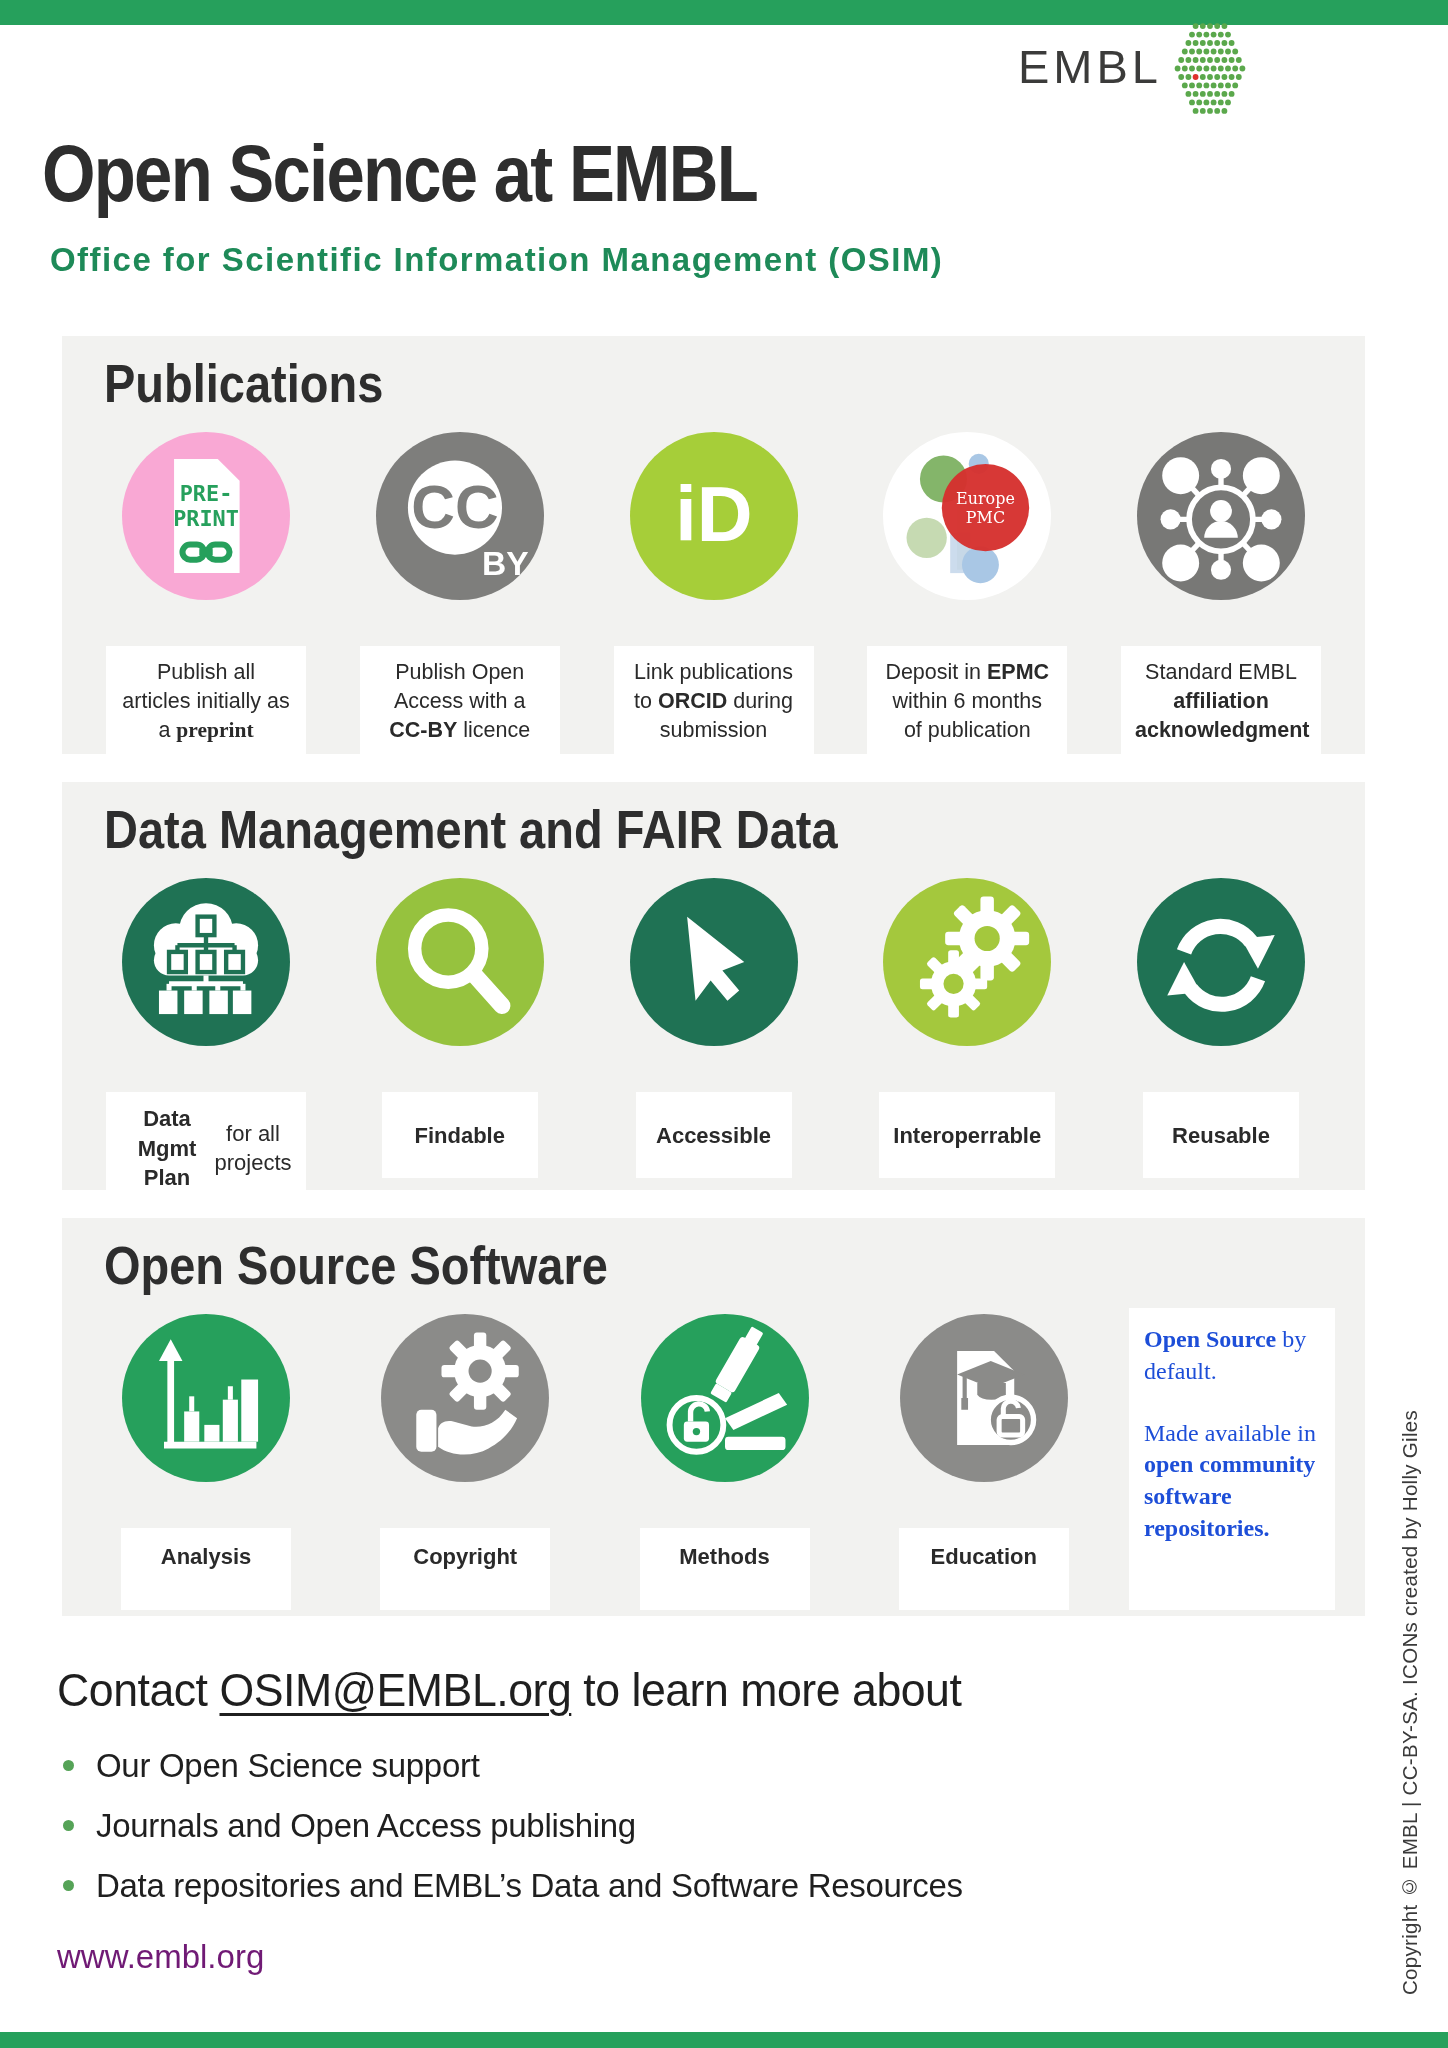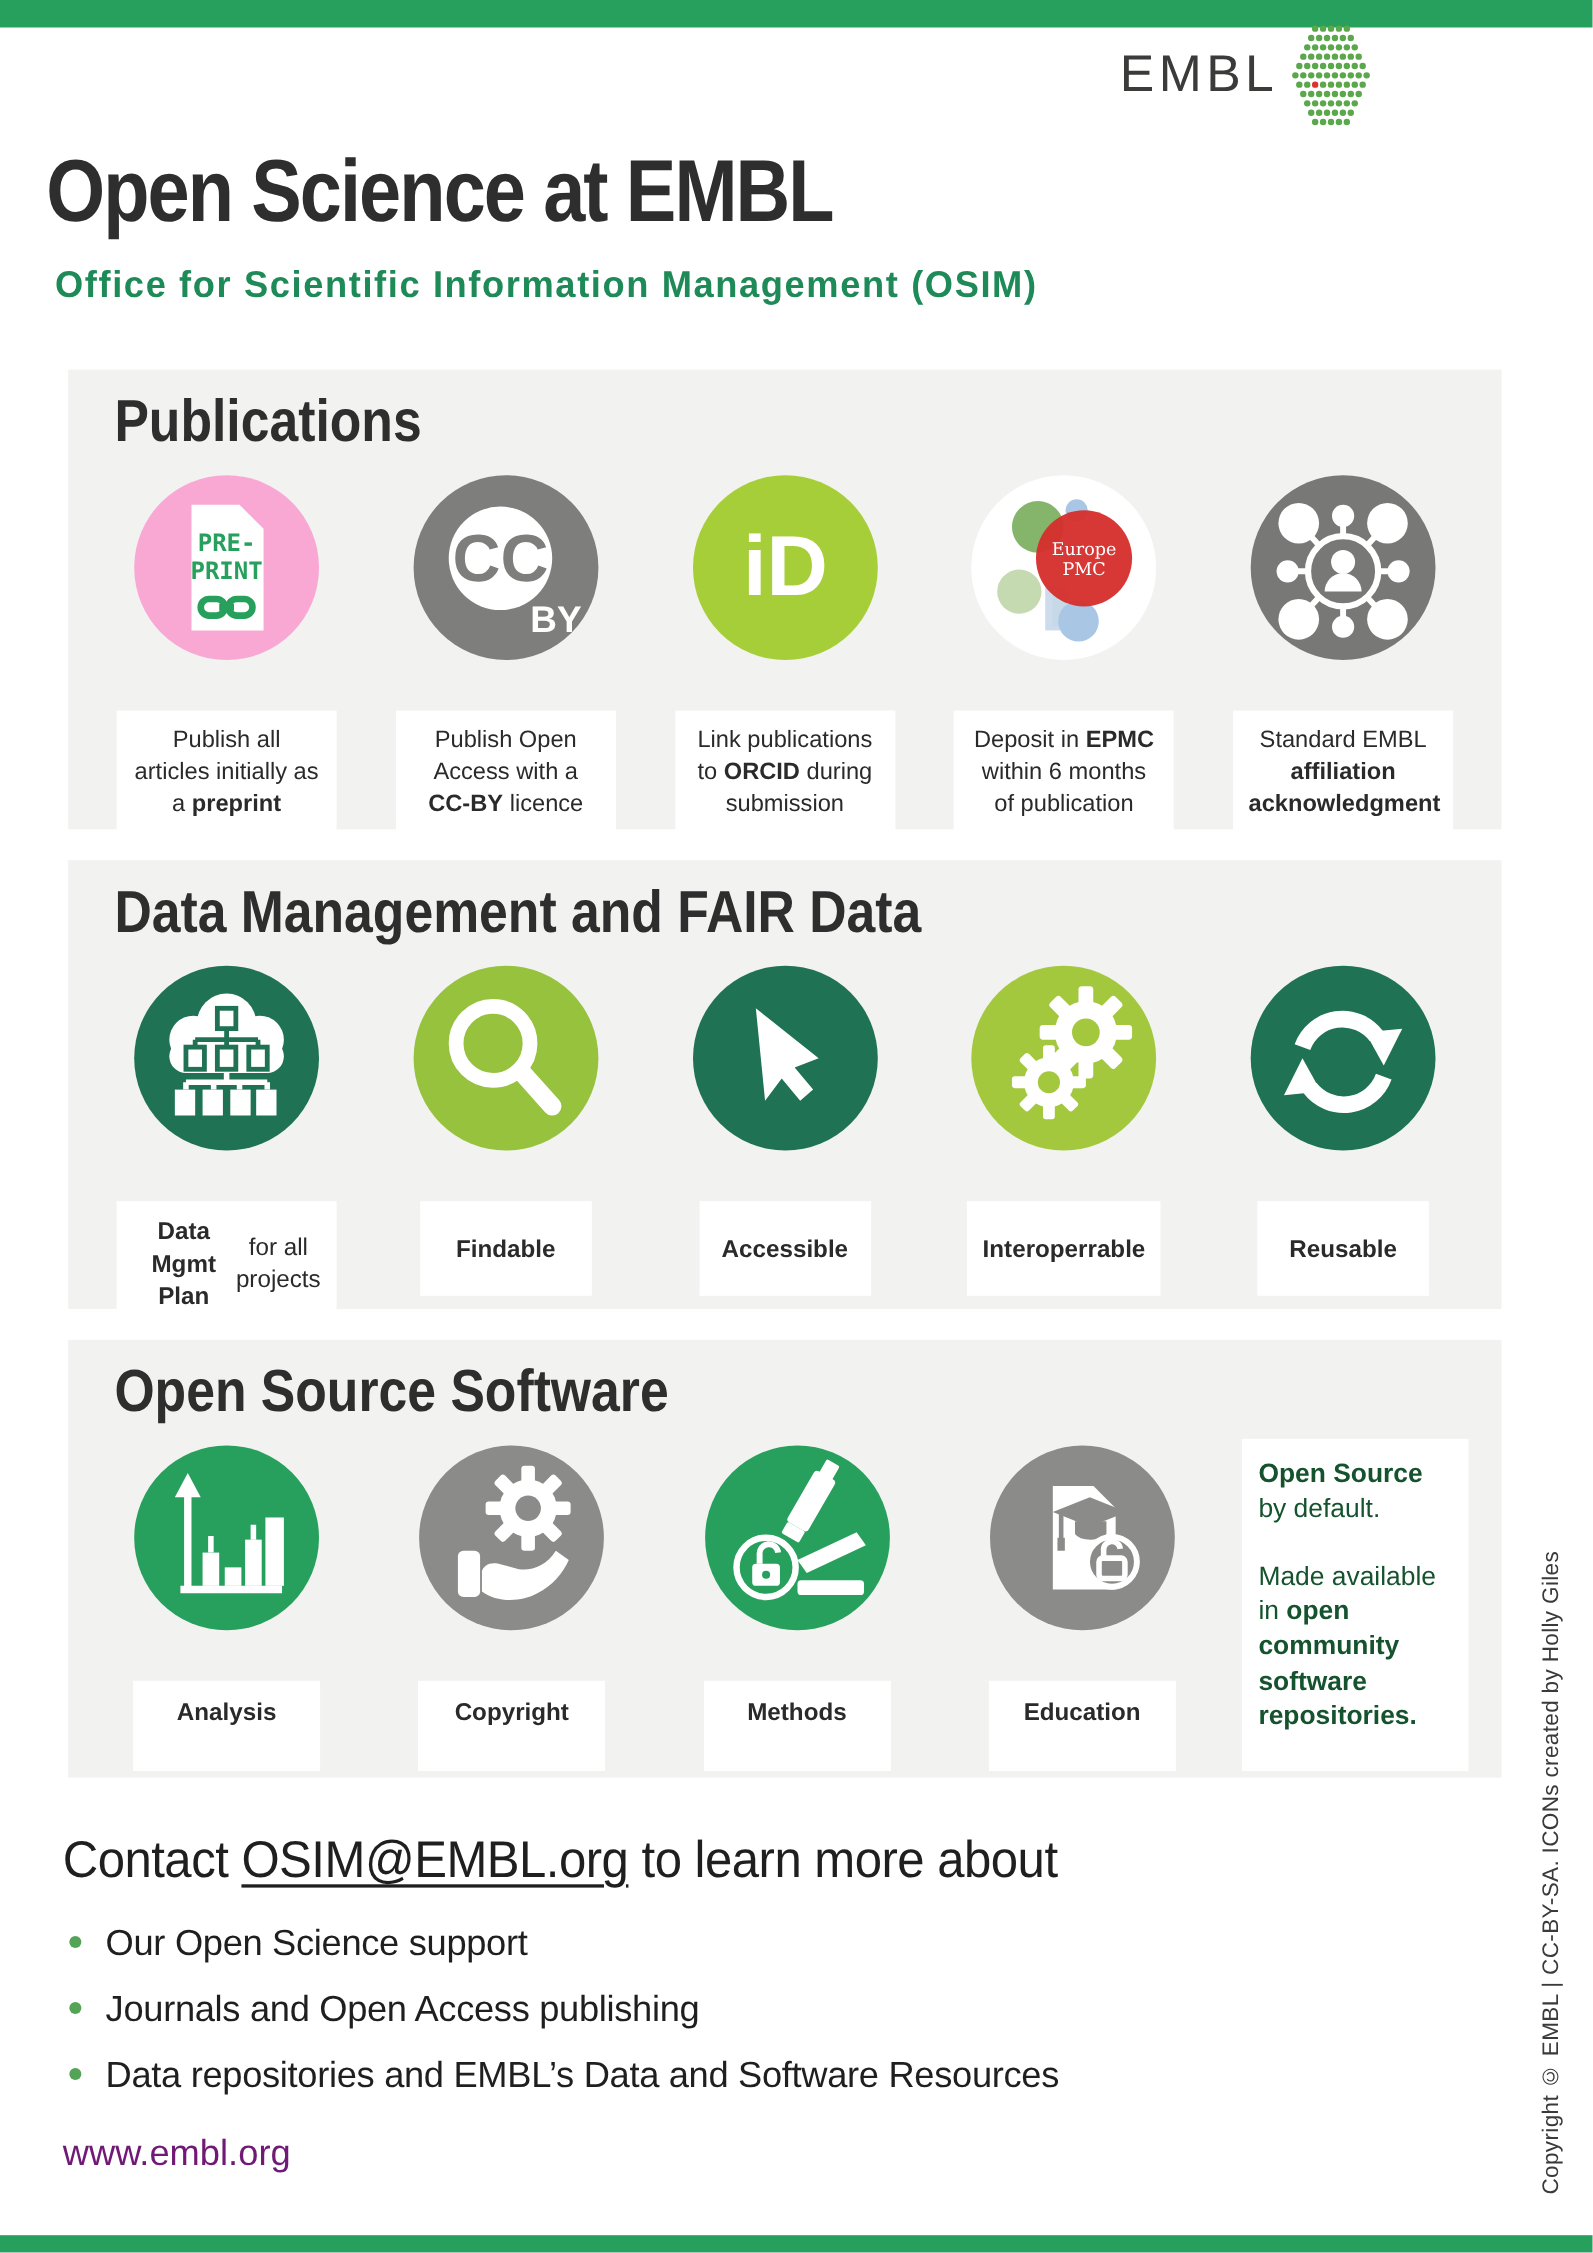--- a/index.html
+++ b/index.html
@@ -27,21 +27,21 @@
   .row{display:flex;justify-content:space-between;margin-top:12px;}
   .col{width:228px;display:flex;flex-direction:column;align-items:center;}
   .circle{width:168px;height:168px;border-radius:50%;margin-top:8px;}
   .circle svg{width:100%;height:100%;display:block;}
   .labelbox{margin-top:46px;background:#fff;color:#2A2A2A;text-align:center;
     padding:12px 14px;box-sizing:border-box;font-size:21.5px;line-height:1.33;max-width:200px;min-width:156px;}
   .panel-pub .labelbox{min-height:96px;}
   .panel-fair .labelbox{min-height:86px;display:flex;align-items:center;justify-content:center;font-size:22px;min-width:156px;}
   .panel-oss .labelbox{min-height:82px;font-size:22px;padding-top:14px;min-width:170px;}
   .notebox{width:206px;background:#fff;box-sizing:border-box;padding:16px 15px;margin-top:2px;
-    min-height:300px;font-size:24px;line-height:1.32;color:#14532d;}
+    min-height:300px;font-size:24px;line-height:1.32;color:#1d4ed8;font-family:Liberation Serif, serif;}
   .notebox p{margin:0 0 30px 0;}
   .notebox p:last-child{margin-bottom:0;}
 
   .contact{position:absolute;left:57px;top:1662px;width:1180px;color:#1F1F1F;}
   .contact h3{margin:0;font-weight:normal;font-size:47px;letter-spacing:-0.5px;
     transform:scaleX(0.95);transform-origin:left top;white-space:nowrap;}
   .u{text-decoration:underline;text-decoration-thickness:3px;text-underline-offset:7px;}
   .bullets{margin-top:30px;}
   .bullet{display:flex;align-items:center;margin-bottom:22px;text-align:center;}
   .dot{width:11px;height:11px;border-radius:50%;background:#55A357;margin:0 22px 0 6px;flex:none;}
@@ -178,21 +178,21 @@
             <path d="M31 16 L57 16 L70 29 L70 84 L31 84 Z" fill="#fff"></path>
             <text x="50" y="41" text-anchor="middle" font-family="DejaVu Sans Mono, monospace" font-weight="bold" font-size="13" fill="#26A05C">PRE-</text>
             <text x="50" y="56" text-anchor="middle" font-family="DejaVu Sans Mono, monospace" font-weight="bold" font-size="13" fill="#26A05C">PRINT</text>
             <g stroke="#26A05C" stroke-width="3.6" fill="none">
               <rect x="36" y="67" width="13" height="9" rx="4.5"></rect>
               <rect x="51" y="67" width="13" height="9" rx="4.5"></rect>
               <line x1="46" y1="71.5" x2="54" y2="71.5"></line>
             </g>
           </svg>
         </div>
-        <div class="labelbox"><span>Publish all articles initially as a </span><span style="font-weight: bold;">preprint</span></div>
+        <div class="labelbox"><span>Publish all articles initially as a </span><span style="font-weight: bold; font-family: Liberation Serif, serif;">preprint</span></div>
       </div>
 
       <div class="col">
         <div class="circle" style="background: rgb(126, 126, 124);">
           <svg viewBox="0 0 100 100">
             <circle cx="47" cy="45" r="28" fill="#fff"></circle>
             <text x="47" y="57" text-anchor="middle" font-weight="bold" font-size="36" fill="#7E7E7C">CC</text>
             <text x="77" y="85" text-anchor="middle" font-weight="bold" font-size="20" fill="#fff">BY</text>
           </svg>
         </div>

